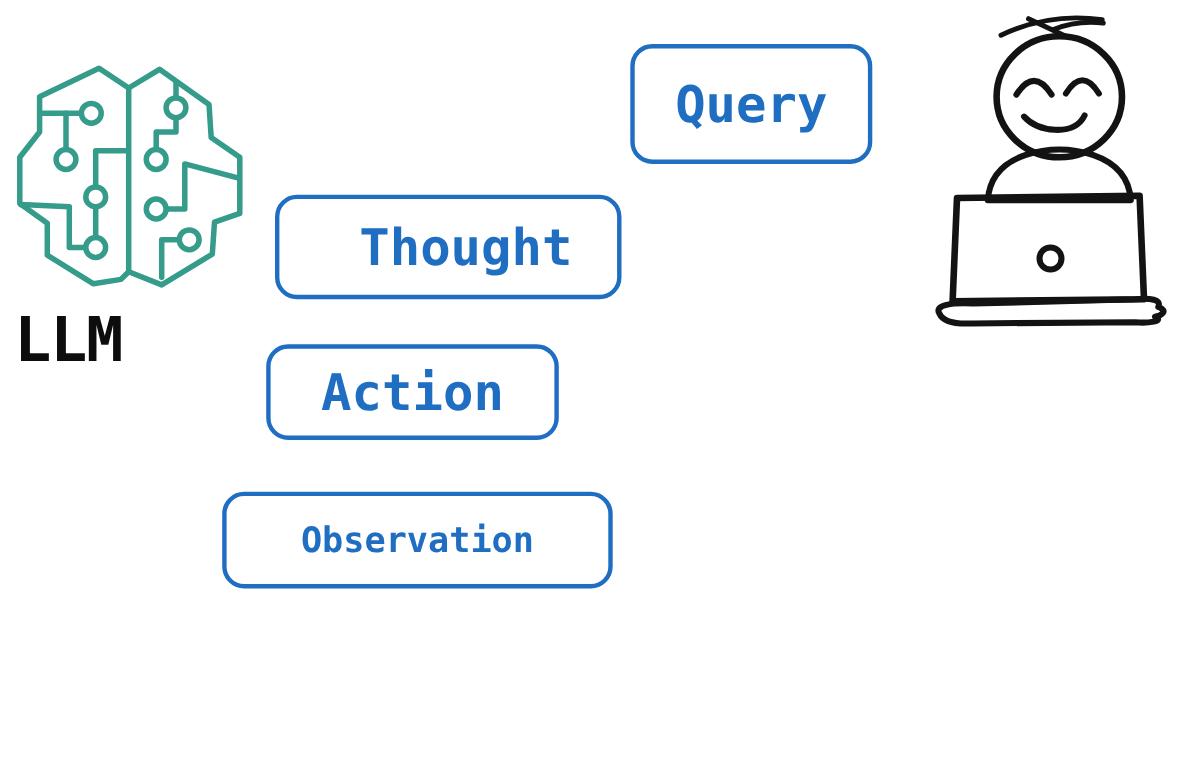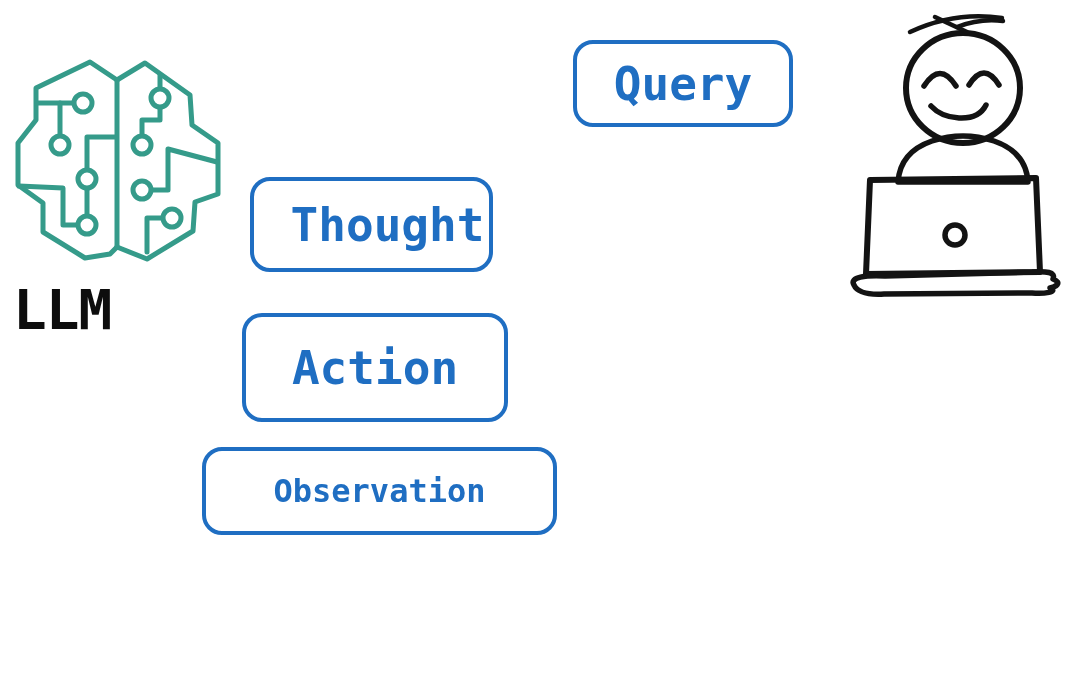--- a/index.html
+++ b/index.html
@@ -26,23 +26,23 @@
     border-radius:20px;
     background:#fff;
     display:flex;align-items:center;justify-content:center;
     color:var(--box-blue);
     font-weight:700;
     font-size:46px;
     line-height:1;
     letter-spacing:0px;
     white-space:nowrap;
   }
-  #box-query       {left:573px; top:40px;  width:220px; height:87px;}
-  #box-thought     {left:250px; top:177px; width:243px; height:95px;padding-left:32px;}
-  #box-action      {left:242px; top:313px; width:266px; height:109px;}
+  #box-query       {left:573px; top:40px;  width:220px; height:109px;}
+  #box-thought     {left:250px; top:177px; width:315px; height:95px;padding-left:32px;}
+  #box-action      {left:242px; top:313px; width:266px; height:87px;}
   #box-observation {left:202px; top:447px; width:355px; height:88px; font-size:32px;}
   #box-response    {left:208px; top:585px; width:345px; height:93px;}
 
   #brain-svg{position:absolute; left:13px; top:58px; width:212px; height:206px;}
   .brain-stroke{stroke:var(--brain-teal); stroke-width:5; fill:none; stroke-linecap:round; stroke-linejoin:round;}
   .brain-node{stroke:var(--brain-teal); stroke-width:5; fill:#ffffff;}
 
   #llm-label{
     position:absolute; left:13px; top:282px; width:212px;
     text-align:left;

